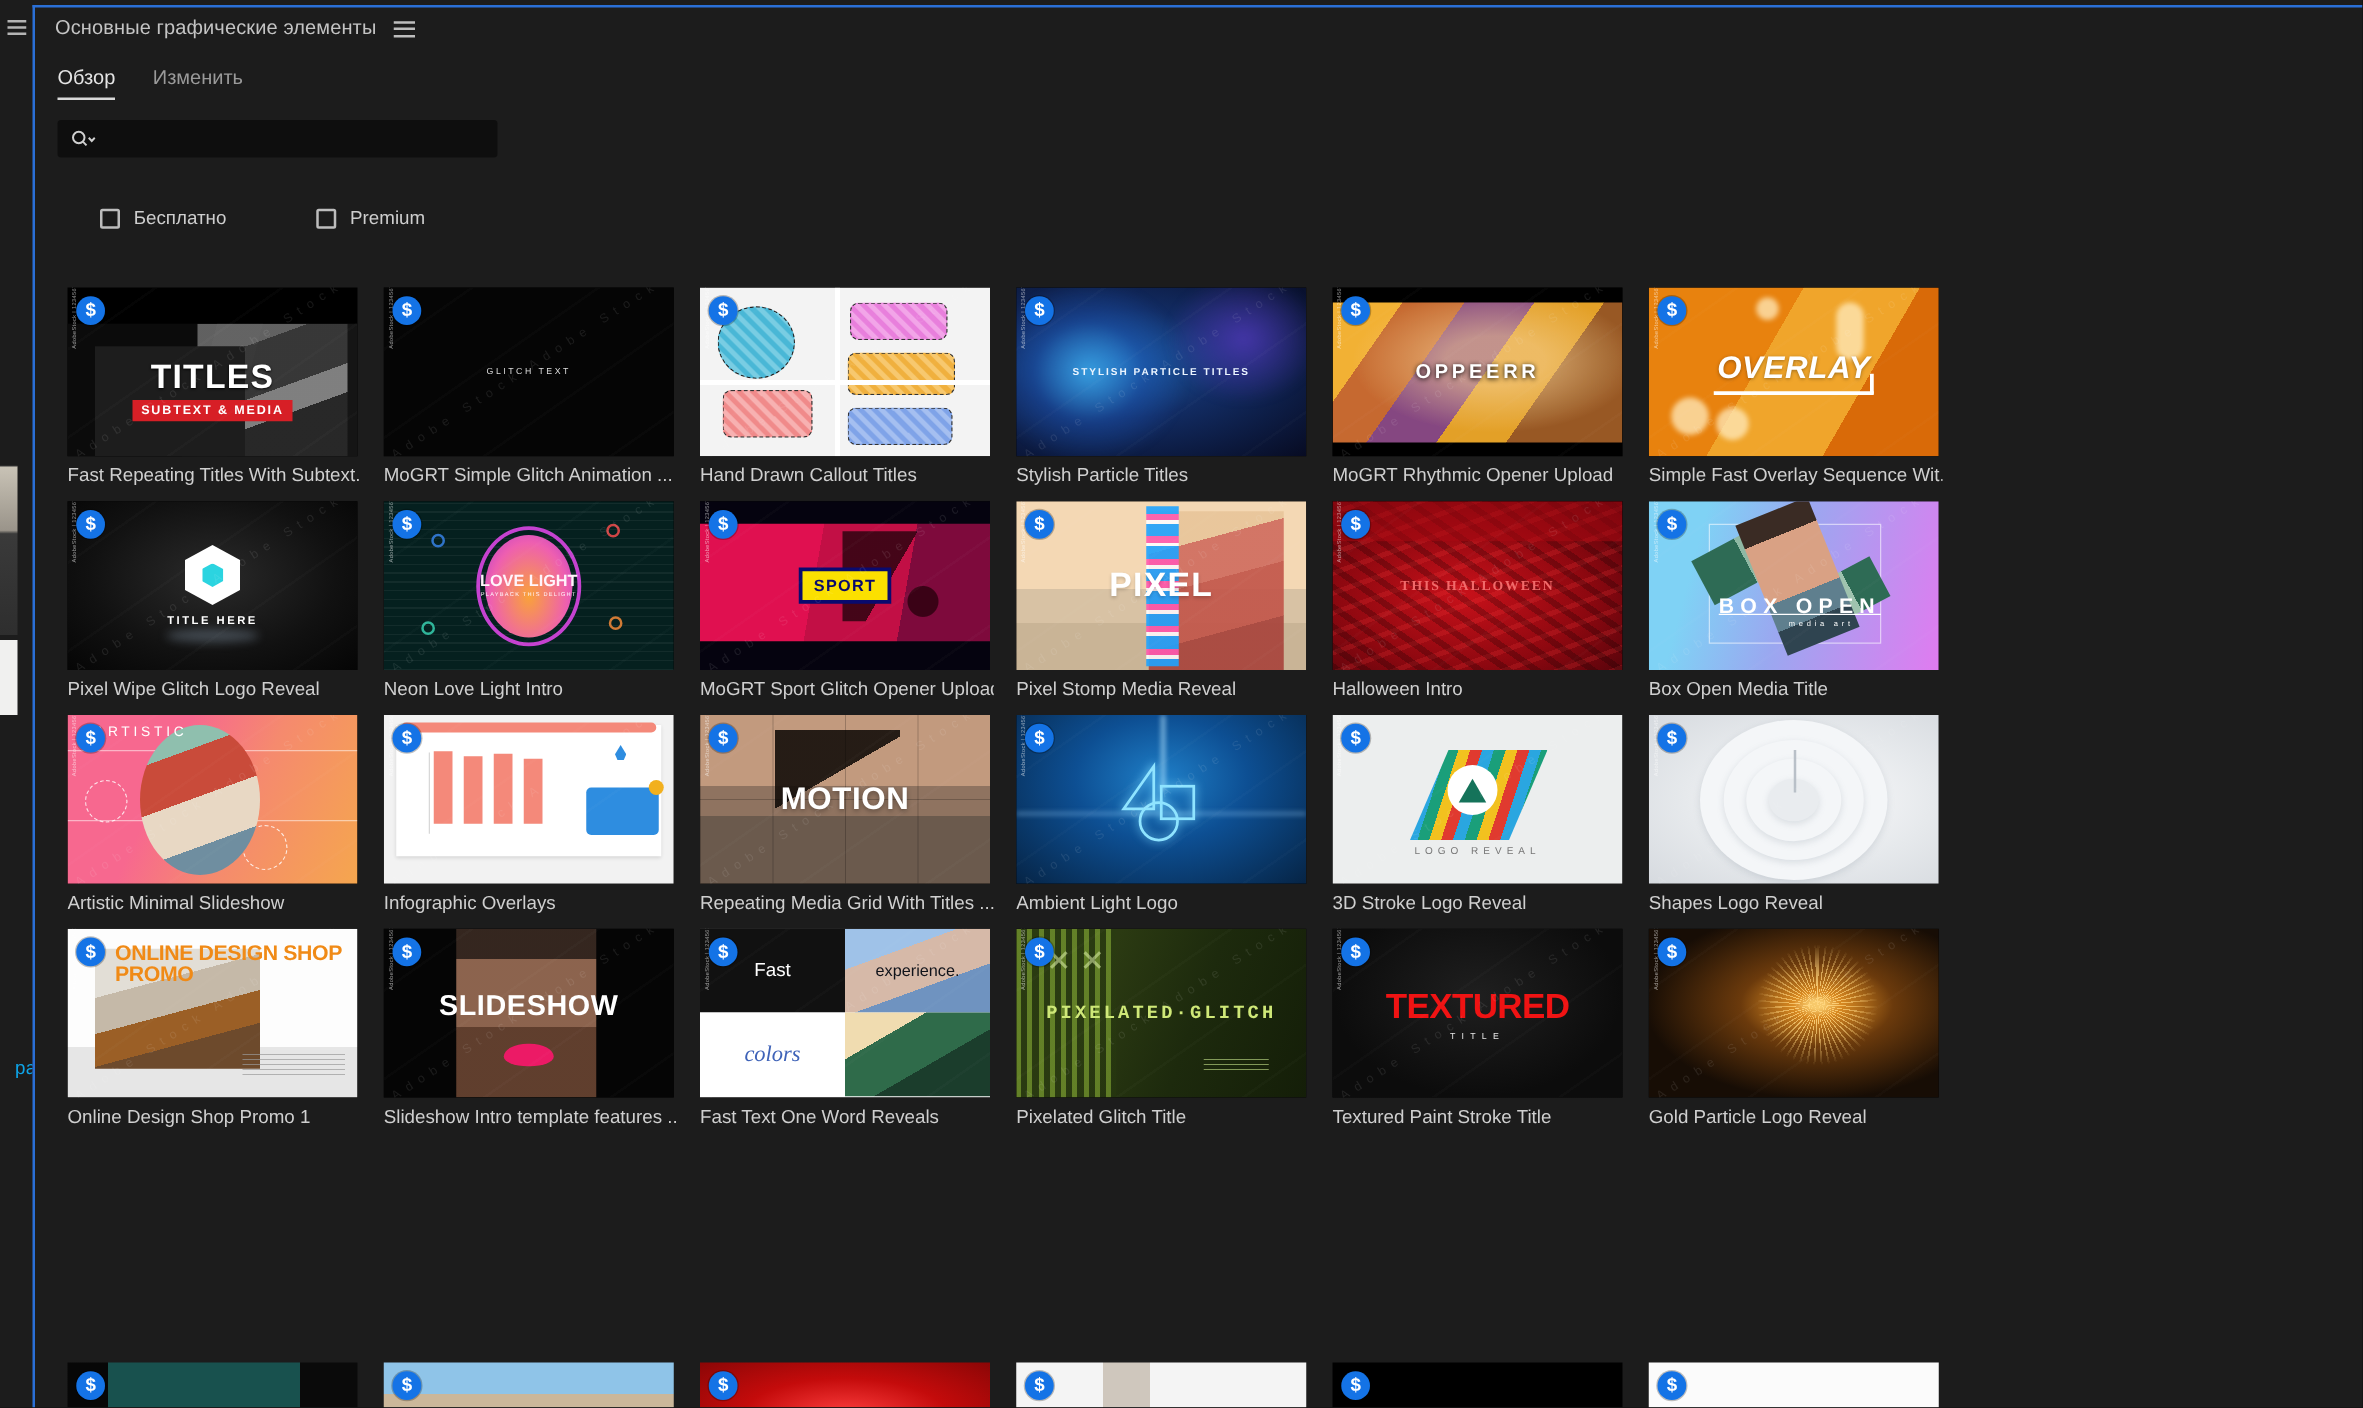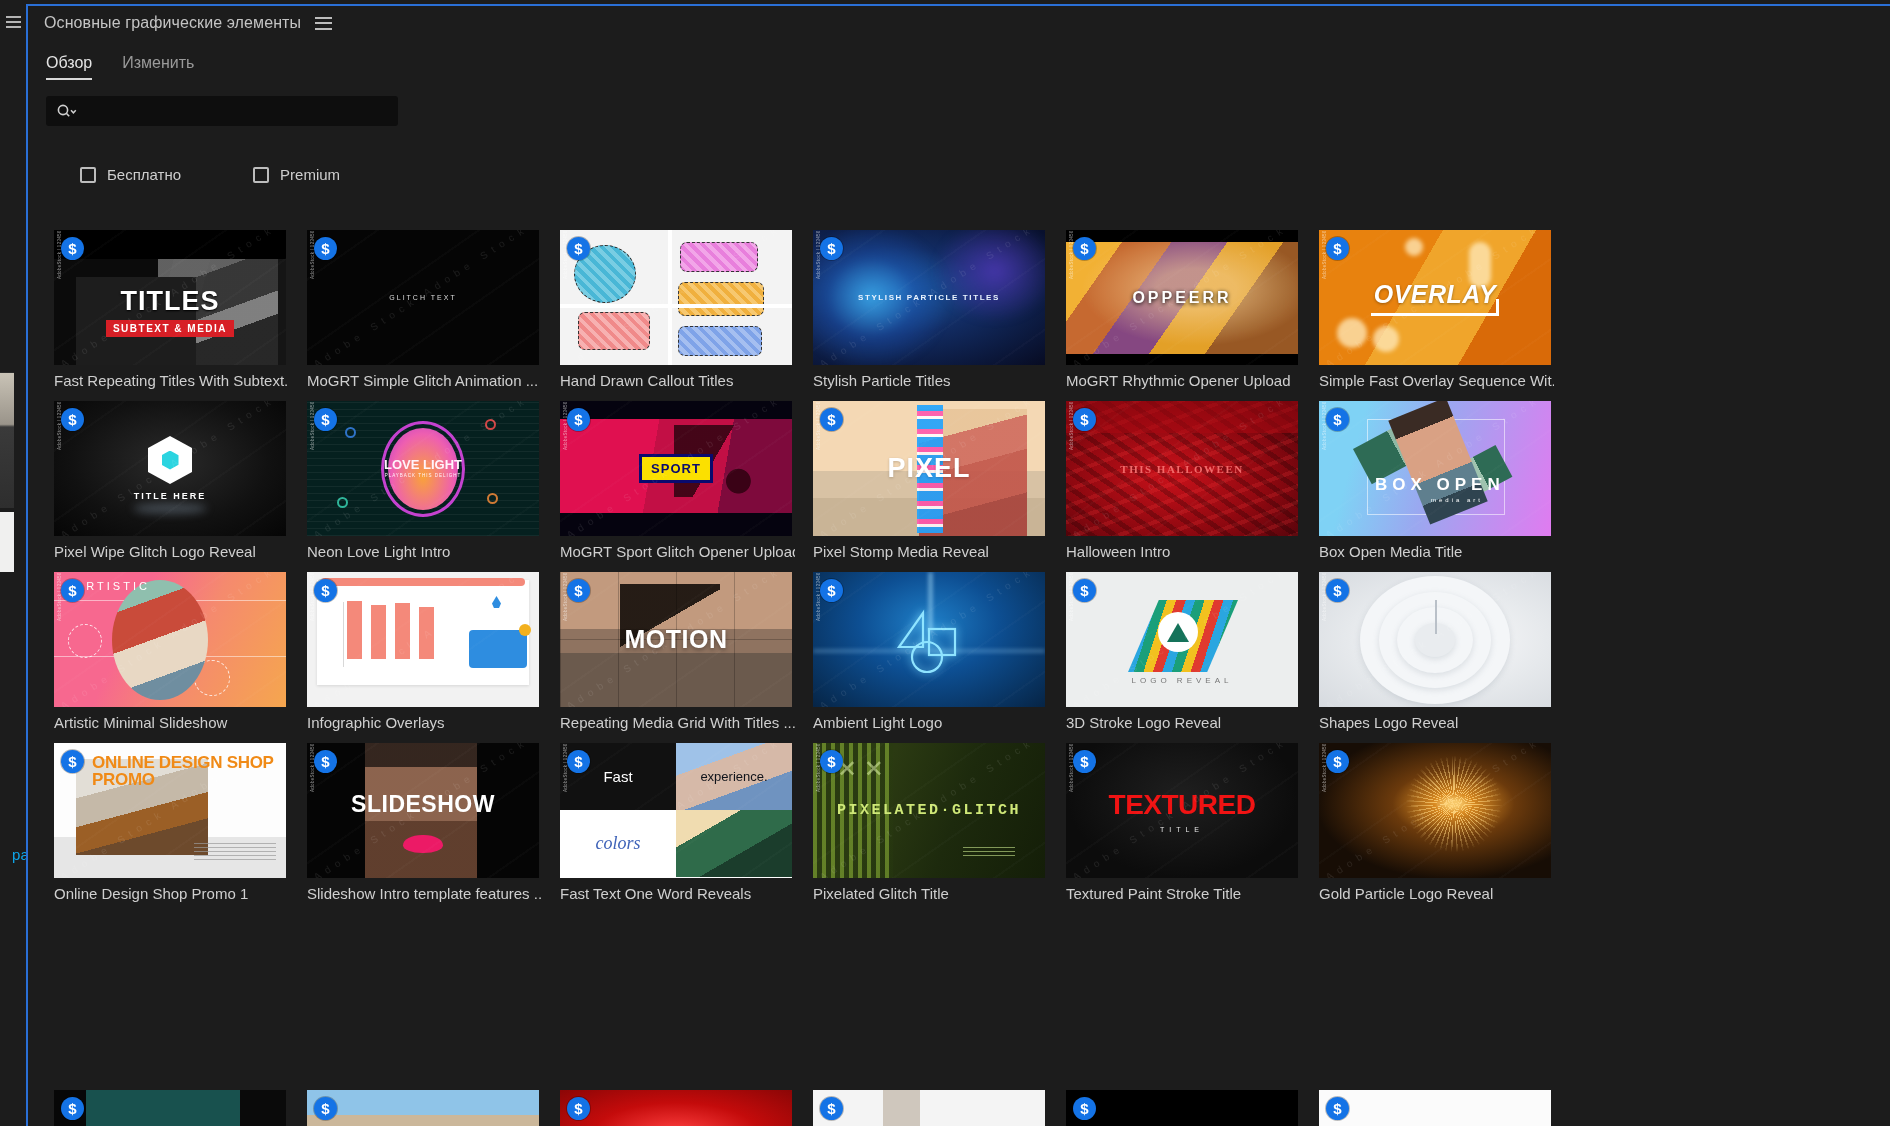--- a/index.html
+++ b/index.html
@@ -252,21 +252,21 @@
 
   
   .t12 { background: linear-gradient(105deg,#7fd2f5 0 18%, #9aa8f0 48%, #e07bf0 100%); }
   .t12 .obox { position:absolute; left:48px; top:18px; width:138px; height:96px; border:1px solid rgba(255,255,255,.55); }
   .t12 .s1 { position:absolute; left:38px; top:24px; width:92px; height:40px; transform:rotate(-28deg);
       background: linear-gradient(90deg,#2e6b55 0 42%, #8fb8a4 42% 62%, #2e6b55 62% 100%); }
   .t12 .s2 { position:absolute; left:104px; top:62px; width:86px; height:36px; transform:rotate(-28deg);
       background: linear-gradient(90deg,#2e6b55 0 46%, #9fc3af 46% 70%, #2e6b55 70% 100%); }
   .t12 .s3 { position:absolute; left:88px; top:4px; width:62px; height:112px; transform:rotate(-22deg);
       background: linear-gradient(180deg,#3a2b24 0 18%, #d9a184 18% 62%, #5f7f8e 62% 82%, #2f4450 82% 100%); }
-  .t12 .tt { position:absolute; left:56px; top:74px; z-index:4; color:#fff; font-size:17px; font-weight:bold; letter-spacing:5px; }
+  .t12 .tt { position:absolute; left:56px; top:74px; z-index:4; color:#fff; font-size:17px; font-weight:bold; letter-spacing:5px;text-decoration:underline; }
   .t12 .sm { position:absolute; left:112px; top:96px; z-index:4; color:#fff; font-size:6px; letter-spacing:3px; }
 
   
   .t13 { background: linear-gradient(115deg,#f7688f 0 34%, #f58a6e 60%, #f5a64e 100%); }
   .t13 .ov { position:absolute; left:58px; top:8px; width:96px; height:120px; border-radius:50%;
       background: linear-gradient(160deg,#8fbfae 0 22%, #c94b3a 22% 48%, #e8d8c4 48% 74%, #6f8ea0 74% 100%); }
   .t13 .ar { position:absolute; left:22px; top:8px; color:#fff; font-size:11px; letter-spacing:3px; z-index:4; }
   .t13 .dc { position:absolute; border:1px dashed rgba(255,255,255,.8); border-radius:50%; }
   .t13 .ln { position:absolute; height:1px; background:rgba(255,255,255,.5); left:0; right:0; }
 

